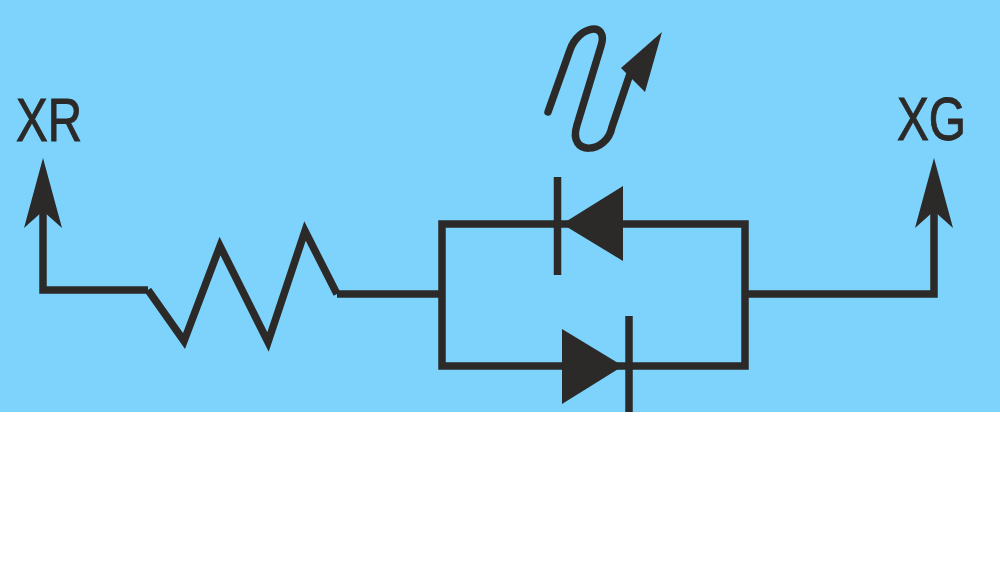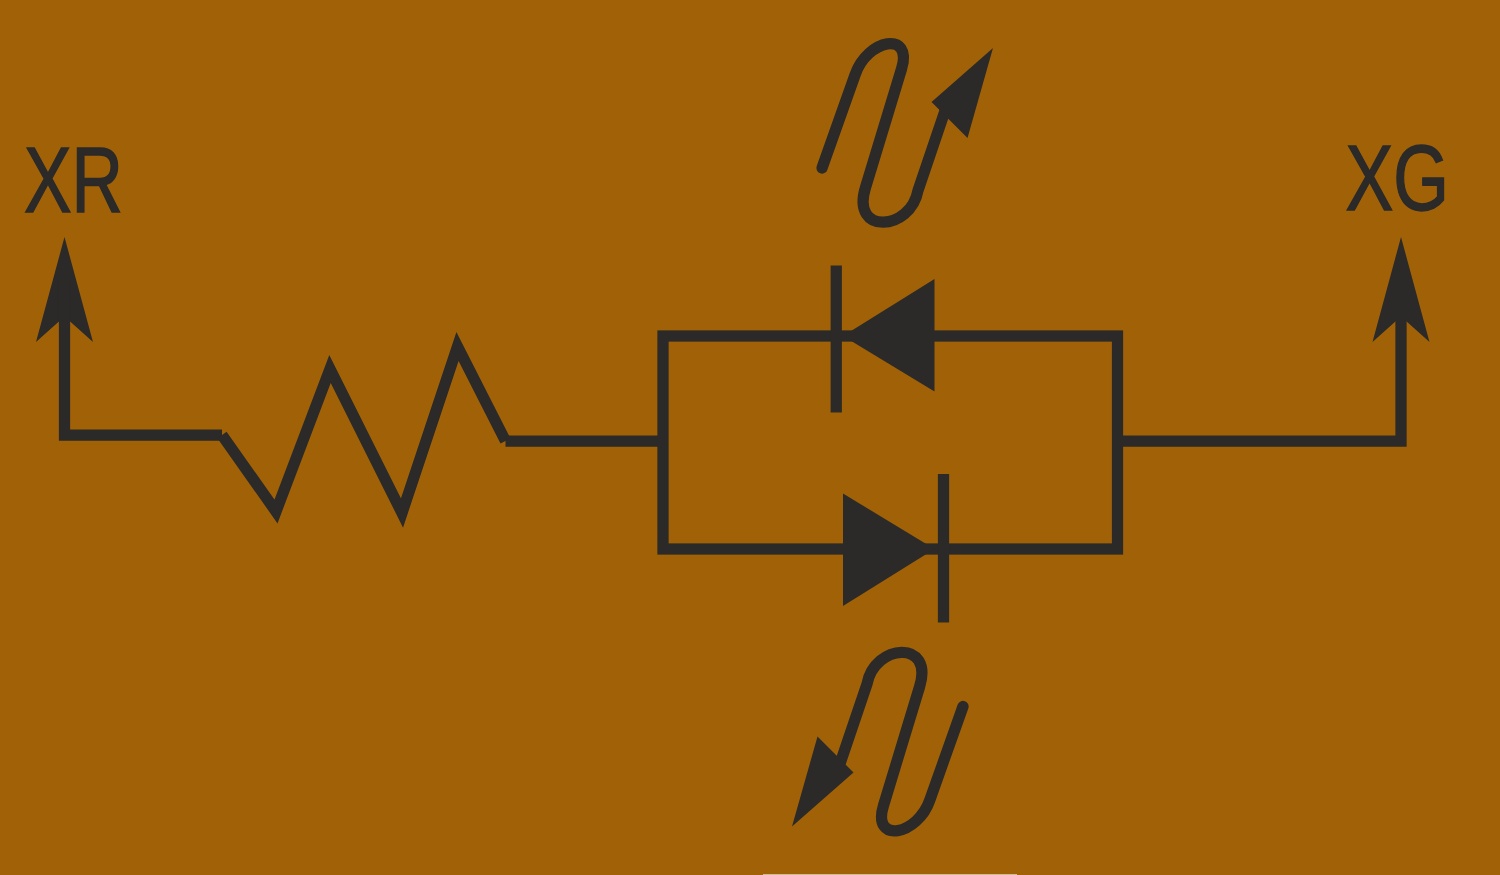--- a/index.html
+++ b/index.html
@@ -4,22 +4,22 @@
 <style>
   html, body {
     margin: 0;
     padding: 0;
     background: #ffffff;
     font-family: "Liberation Sans", sans-serif;
   }
   .stage {
     position: relative;
     width: 1000px;
-    height: 583px;
-    background: #a16207;
+    height: 412px;
+    background: #7dd3fc;
     overflow: hidden;
   }
   svg { display: block; width: 1000px; height: 583px; }
   .stroked {
     stroke: #2b2a29;
     stroke-width: 7.5;
     fill: none;
     stroke-linecap: butt;
     stroke-linejoin: miter;
   }

